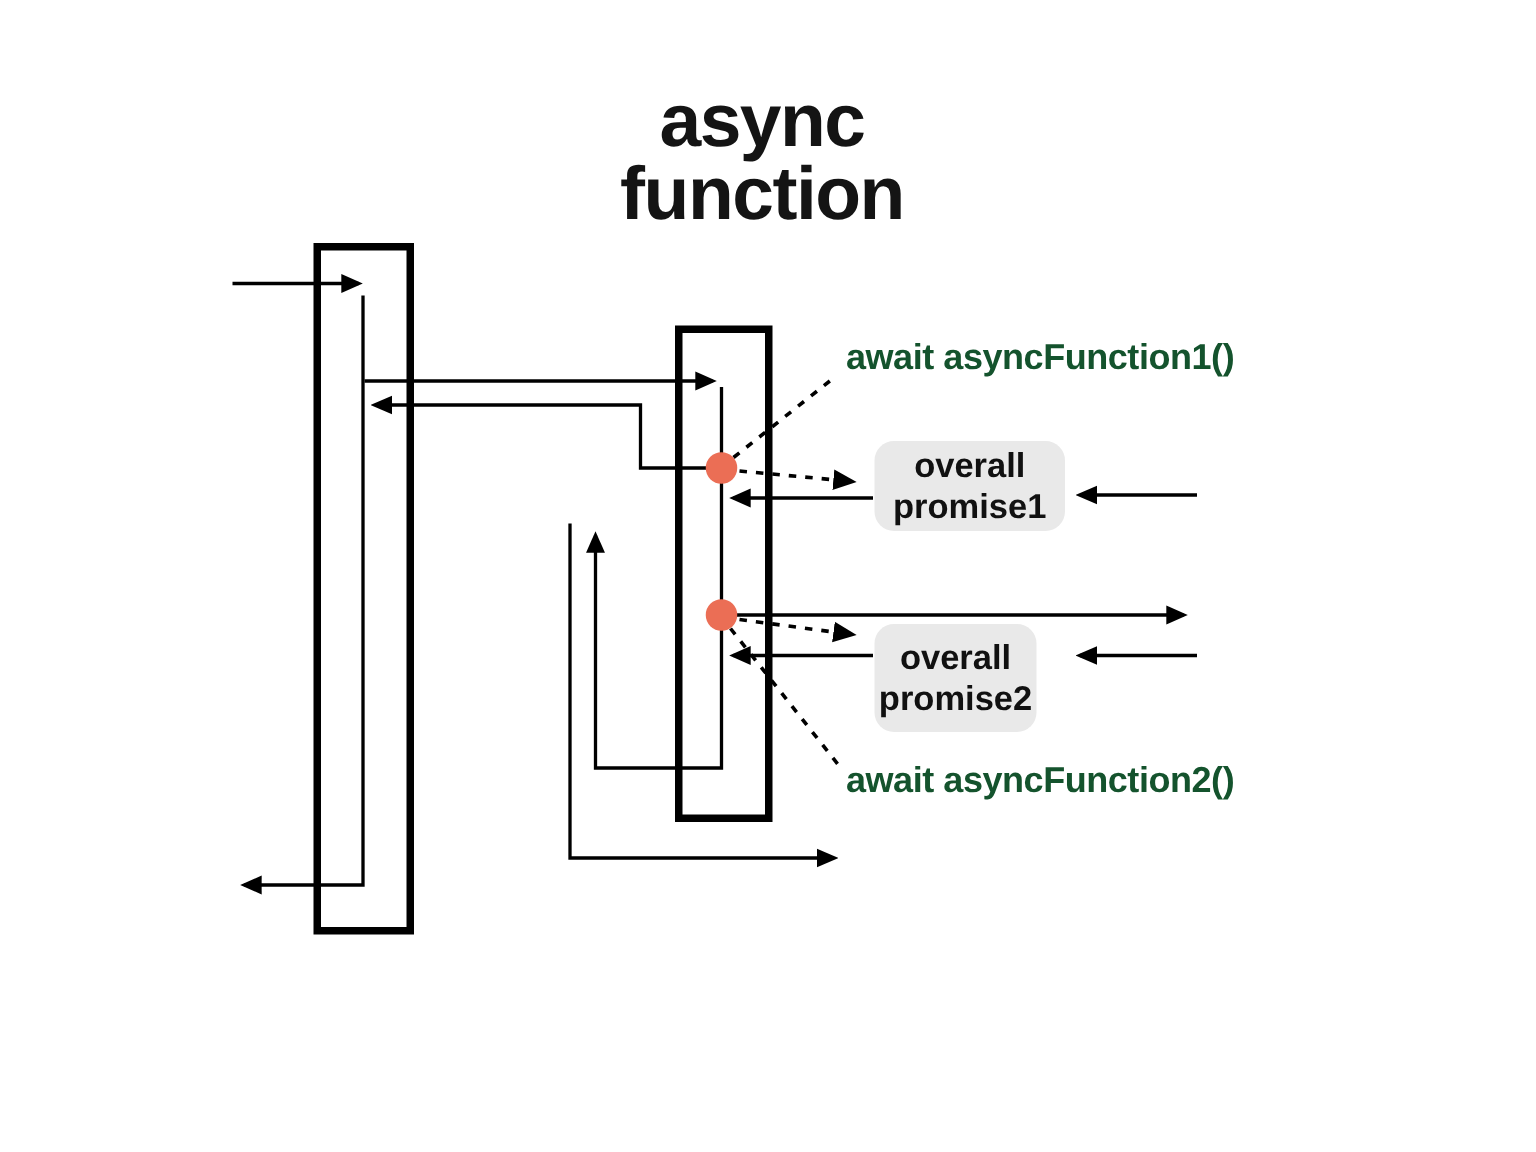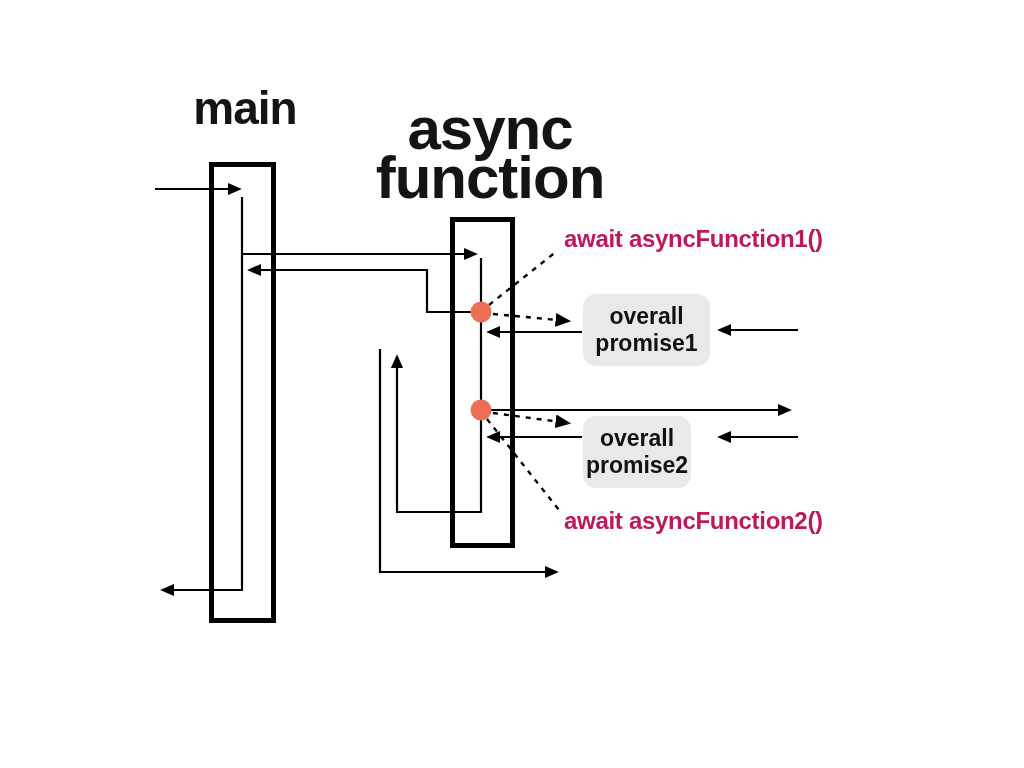--- a/index.html
+++ b/index.html
@@ -16,46 +16,46 @@
   svg.wires { position: absolute; left: 0; top: 0; }
 
   .lifeline-title {
     position: absolute;
     text-align: center;
     font-weight: 800;
     color: #141414;
     letter-spacing: -1px;
   }
   .title-main  { left: 160px; top: 84px;  width: 170px; font-size: 46px; line-height: 48px; }
-  .title-async { left: 375px; top: 56px;  width: 230px; font-size: 60px; line-height: 49px; margin-top: 48px; }
+  .title-async { left: 393px; top: 56px;  width: 230px; font-size: 50px; line-height: 49px; }
 
   .promise-box {
     position: absolute;
     background: #e9e9e9;
     border-radius: 13px;
     display: flex;
     align-items: center;
     justify-content: center;
     text-align: center;
     font-weight: 700;
     font-size: 23px;
     line-height: 27px;
     color: #111111;
     padding: 4px 6px;
   }
   .box-overall  { left: 287px; top: 277px; width: 126px; height: 70px; }
-  .box-promise1 { left: 583px; top: 294px; width: 127px; height: 72px; }
+  .box-promise1 { left: 583px; top: 294px; width: 127px; height: 60px; }
   .box-promise2 { left: 583px; top: 416px; width: 108px; height: 72px; }
 
   .await-label {
     position: absolute;
     font-weight: 700;
     font-size: 24px;
     line-height: 28px;
-    color: #be185d;
+    color: #14532d;
     white-space: nowrap;
     letter-spacing: -0.3px;
   }
   .await-1 { left: 564px; top: 225px; }
   .await-2 { left: 564px; top: 507px; }
 </style>
 </head>
 <body>
 
 <div class="canvas">
@@ -93,21 +93,20 @@
 
     <path d="M489,305 L557,251" stroke="#000000" stroke-width="2.4" fill="none" stroke-dasharray="5 6"></path>
     <path d="M493,314 L568,321" stroke="#000000" stroke-width="2.4" fill="none" stroke-dasharray="5 6" marker-end="url(#arrow)"></path>
     <path d="M487,419 L559,510" stroke="#000000" stroke-width="2.4" fill="none" stroke-dasharray="5 6"></path>
     <path d="M493,413 L568,423" stroke="#000000" stroke-width="2.4" fill="none" stroke-dasharray="5 6" marker-end="url(#arrow)"></path>
 
     <circle cx="481" cy="312" r="10.5" fill="#eb6e55"></circle>
     <circle cx="481" cy="410" r="10.5" fill="#eb6e55"></circle>
   </svg>
 
-  <div class="lifeline-title title-main">main</div>
   <div class="lifeline-title title-async">async function</div>
 
   <div class="promise-box box-promise1">overall promise1</div>
   <div class="promise-box box-promise2">overall promise2</div>
 
   <div class="await-label await-1">await asyncFunction1()</div>
   <div class="await-label await-2">await asyncFunction2()</div>
 
 </div>
 

